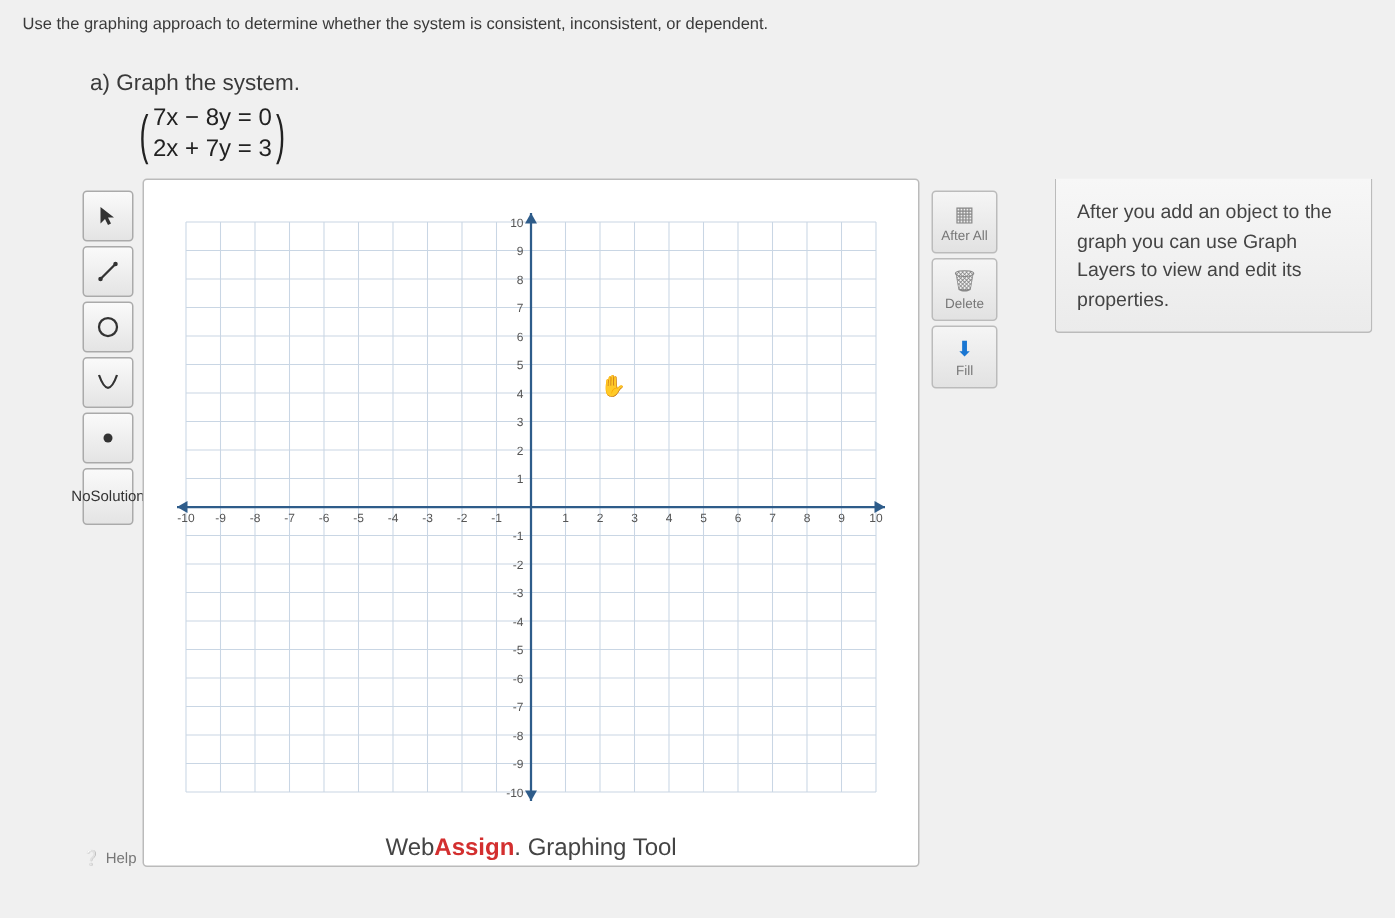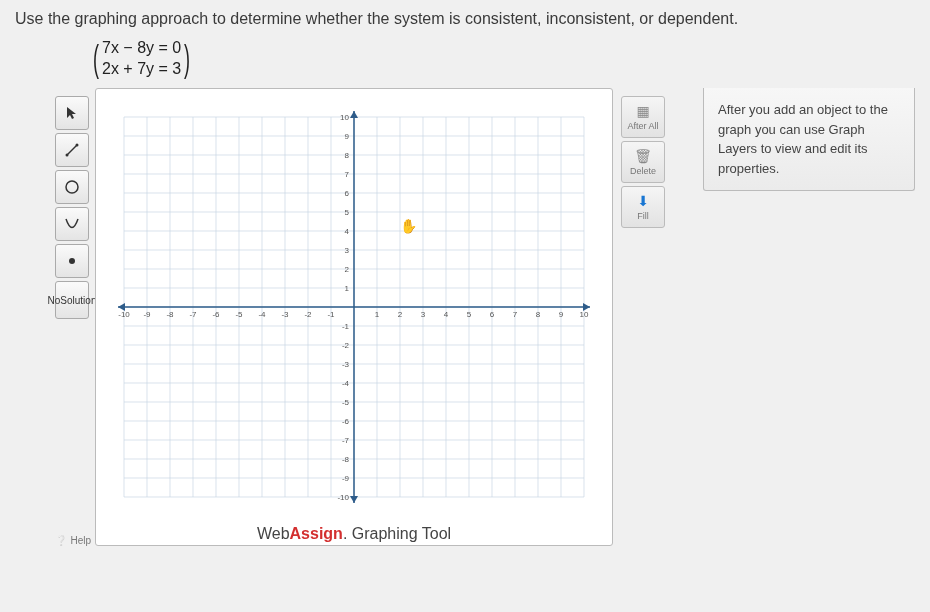--- a/index.html
+++ b/index.html
@@ -1,18 +1,18 @@
 <!DOCTYPE html>
 <html><head>
 <meta charset="utf-8">
 <style>
 * { box-sizing: border-box; margin: 0; padding: 0; }
 body { font-family: Arial, sans-serif; background: #f0f0f0; color: #333; width: 930px; }
 .page { padding: 10px 15px; }
-.question-text { font-size: 16px; color: #3a3a3a; margin-bottom: 10px; }
+.question-text { font-size: 11px; color: #3a3a3a; margin-bottom: 25px; }
 .part-label { margin-left: 45px; font-size: 15px; color: #3a3a3a; margin-bottom: 5px; }
 .equations { margin-left: 75px; margin-bottom: 8px; }
 .brace-wrap { display: inline-flex; align-items: center; font-size: 16px; color: #222; }
 .paren { font-size: 36px; font-weight: 300; transform: scaleX(0.5); }
 .eq-col { display: inline-flex; flex-direction: column; line-height: 1.3; }
 .tool-area { display: flex; margin-left: 40px; gap: 4px; }
 .left-tools { display: flex; flex-direction: column; gap: 3px; padding-top: 8px; }
 .tool-btn { width: 34px; height: 34px; background: linear-gradient(#fafafa,#e4e4e4); border: 1px solid #aaa; border-radius: 3px; display: flex; align-items: center; justify-content: center; cursor: pointer; font-size: 14px; }
 .tool-btn.tall { height: 38px; font-size: 10px; line-height: 1.1; text-align: center; flex-direction: row; }
 .graph-container { border: 1px solid #bbb; background: #fff; border-radius: 3px; padding: 8px 8px 2px 8px; position: relative; }
@@ -27,20 +27,21 @@
 .layers-panel { margin-left: 30px; flex: 1; }
 .layers-header { background: linear-gradient(#fbfbfb,#e8e8e8); border: 1px solid #bbb; border-radius: 3px 3px 0 0; padding: 10px 14px; display: flex; justify-content: space-between; align-items: center; font-weight: bold; font-size: 15px; color: #333; }
 .layers-body { background: linear-gradient(#f7f7f7,#ebebeb); border: 1px solid #bbb; border-top: none; border-radius: 0 0 3px 3px; padding: 12px 14px; font-size: 13px; color: #444; line-height: 1.5; }
 .chev { font-size: 16px; color: #666; }
 </style>
 </head>
 <body>
 
 <div class="page">
   <div class="question-text">Use the graphing approach to determine whether the system is consistent, inconsistent, or dependent.</div>
+  <div class="part-label">a) Graph the system.</div>
   <div class="equations">
     <span class="brace-wrap">
       <span class="paren">(</span>
       <span class="eq-col">
         <span>7x − 8y = 0</span>
         <span>2x + 7y = 3</span>
       </span>
       <span class="paren">)</span>
     </span>
   </div>

